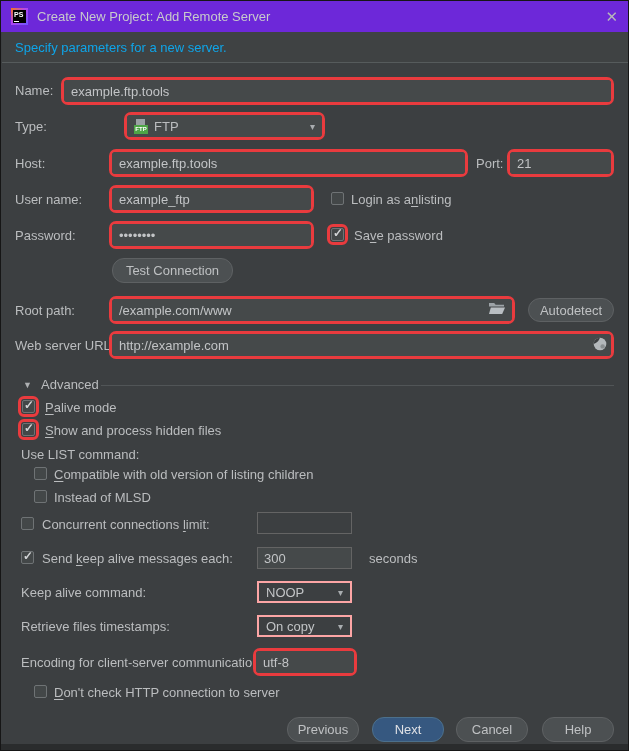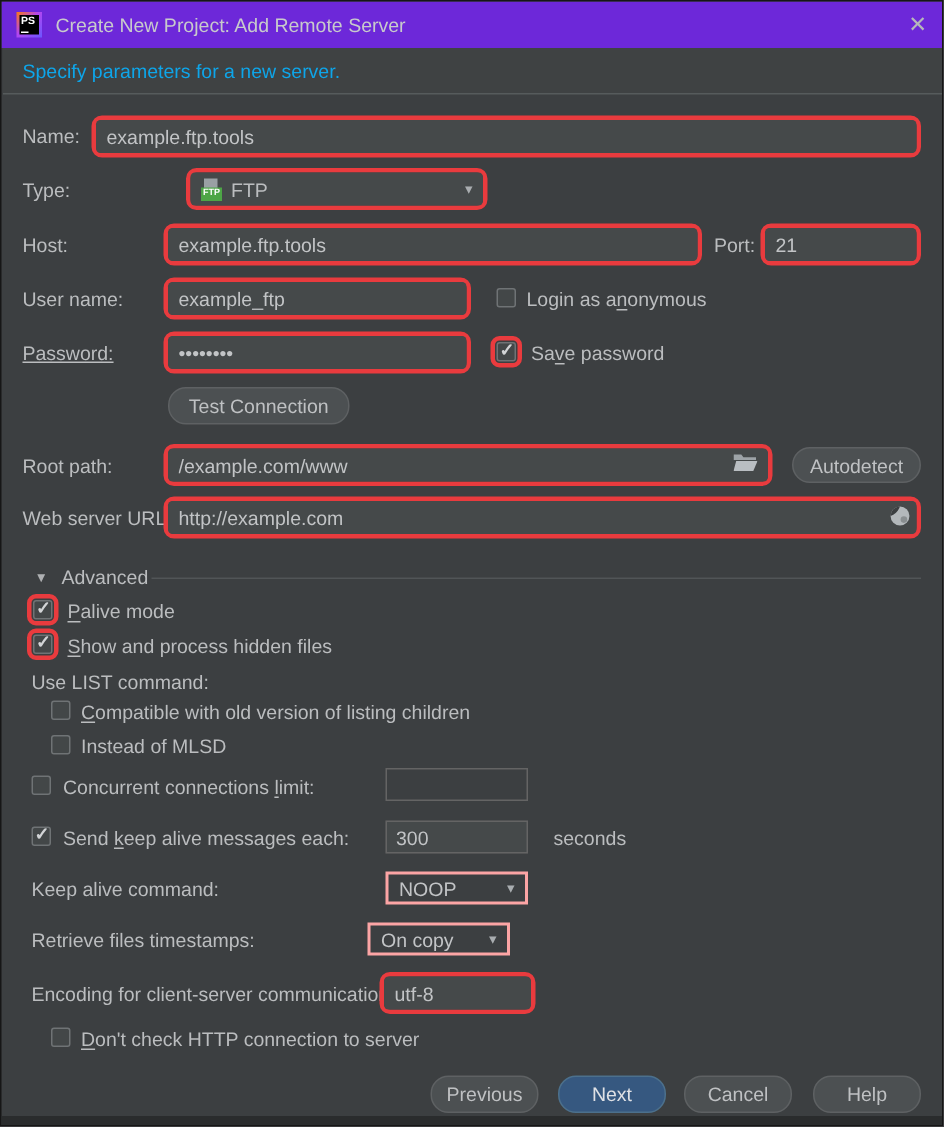--- a/index.html
+++ b/index.html
@@ -102,23 +102,23 @@
   <span class="lbl" style="left:475px;top:155px;">Port:</span>
   <div class="ring" style="left:506px;top:148px;width:107px;height:28px;">
     <input class="field" value="21" style="">
   </div>
 
   <span class="lbl" style="left:14px;top:191px;">User name:</span>
   <div class="ring" style="left:108px;top:184px;width:205px;height:28px;">
     <input class="field" value="example_ftp" style="">
   </div>
   <div class="cb cb-abs" style="left:330px;top:191px;"></div>
-  <span class="lbl" style="left:350px;top:191px;"><span>Login as a</span><span class="mn">n</span><span>onymous</span></span>
-
-  <span class="lbl" style="left:14px;top:227px;text-decoration:underline;">Password:</span>
+  <span class="lbl" style="left:350px;top:191px;"><span>Login as a</span><span class="mn">n</span><span>listing</span></span>
+
+  <span class="lbl" style="left:14px;top:227px;">Password:</span>
   <div class="ring" style="left:108px;top:220px;width:205px;height:28px;">
     <input class="field" value="••••••••" style="">
   </div>
   <div class="cbring" style="left:326px;top:223px;">
     <div class="cb checked"></div>
   </div>
   <span class="lbl" style="left:353px;top:227px;"><span>Sa</span><span class="mn">v</span><span>e password</span></span>
 
   <div class="btn" style="left:111px;top:257px;width:121px;">
     <span>Test Connection</span>
@@ -177,21 +177,21 @@
   <input class="plainput filled" style="left: 256px; top: 546px; width: 95px; height: 22px;" value="300">
   <span class="suffix" style="left:368px;top:550px;">seconds</span>
 
   <span class="lbl" style="left:20px;top:584px;">Keep alive command:</span>
   <div class="combo-sm" style="left:256px;top:580px;width:95px;height:22px;">
     <span>NOOP</span>
     <span class="arrow">▾</span>
   </div>
 
   <span class="lbl" style="left:20px;top:618px;">Retrieve files timestamps:</span>
-  <div class="combo-sm" style="left:244px;top:614px;width:95px;height:22px;">
+  <div class="combo-sm" style="left:256px;top:614px;width:95px;height:22px;">
     <span>On copy</span>
     <span class="arrow">▾</span>
   </div>
 
   <span class="lbl" style="left:20px;top:654px;">Encoding for client-server communication:</span>
   <div class="ring" style="left:252px;top:647px;width:104px;height:28px;">
     <input class="field" value="utf-8" style="">
   </div>
 
   <div class="cb cb-abs" style="left:33px;top:684px;"></div>

